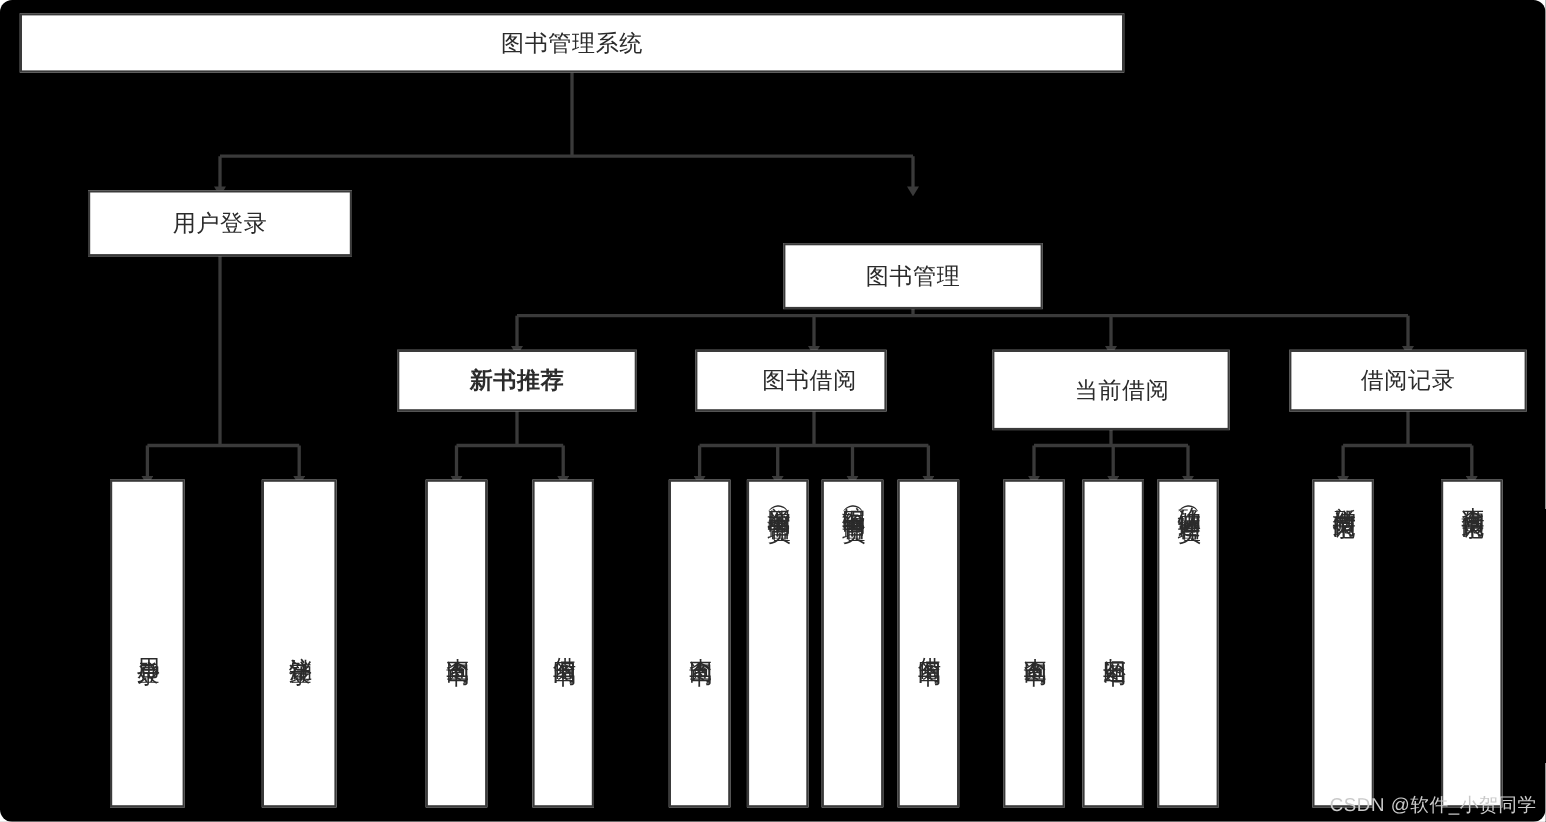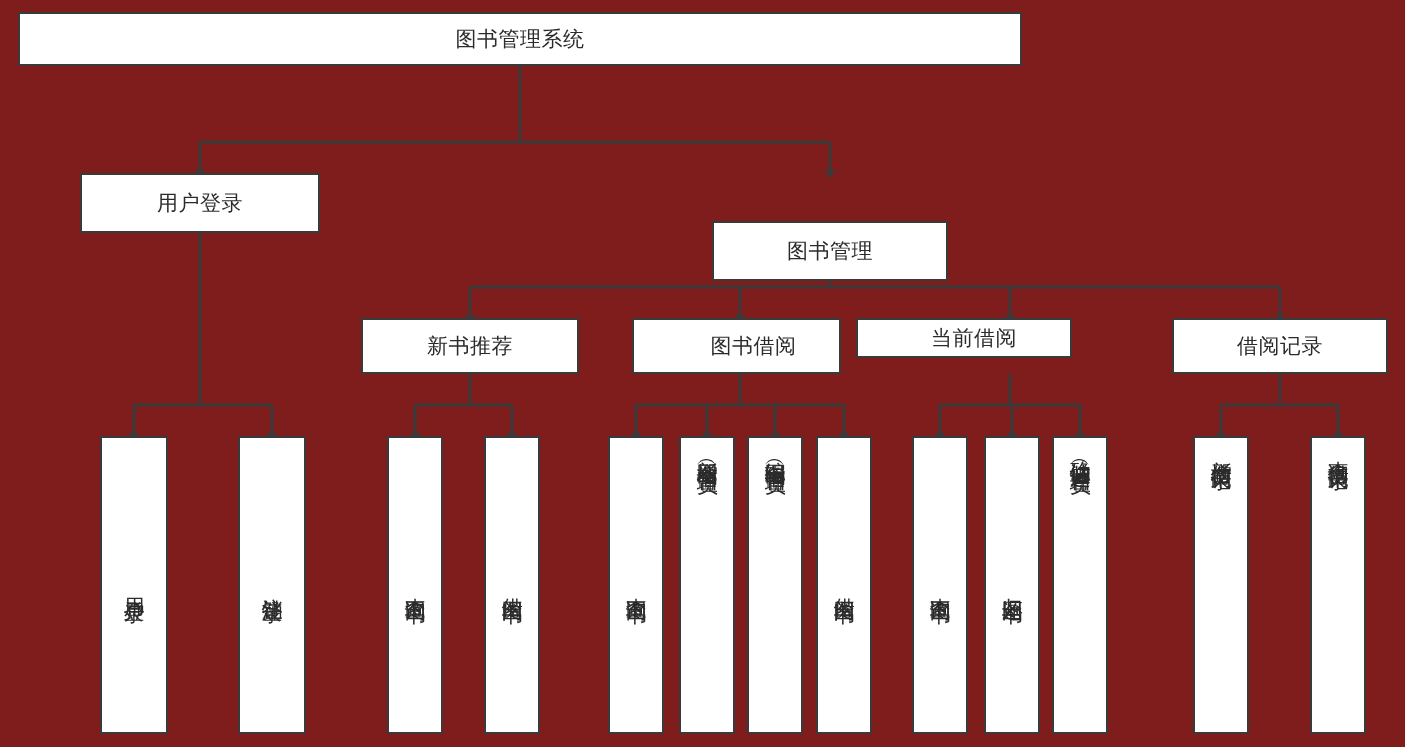--- a/index.html
+++ b/index.html
@@ -7,22 +7,23 @@
     padding: 0;
     background: #ffffff;
   }
   body {
     font-family: "Liberation Sans", "DejaVu Sans", sans-serif;
   }
   #canvas {
     position: relative;
     width: 1405px;
     height: 747px;
-    background: #7f1d1d;
+    background: #000000;
     overflow: hidden;
+    border-radius: 11px;
   }
   #edges {
     position: absolute;
     left: 0;
     top: 0;
     width: 1405px;
     height: 747px;
     pointer-events: none;
   }
   .node {
@@ -116,27 +117,27 @@
   <div id="nodes-layer">
       <div class="node horiz" style="left: 18px; top: 12px; width: 1004px; height: 54px;">
         <span>图书管理系统</span>
       </div>
       <div class="node horiz" style="left: 80px; top: 173px; width: 240px; height: 60px;">
         <span>用户登录</span>
       </div>
       <div class="node horiz" style="left: 712px; top: 173px; width: 236px; height: 60px; margin-top: 48px;">
         <span>图书管理</span>
       </div>
-      <div class="node horiz" style="left: 361px; top: 318px; width: 218px; height: 56px;">
+      <div class="node horiz" style="left: 361px; top: 318px; width: 218px; height: 56px; font-weight: bold;">
         <span>新书推荐</span>
       </div>
-      <div class="node horiz" style="left: 632px; top: 318px; width: 209px; height: 56px; padding-left: 34px;">
+      <div class="node horiz" style="left: 632px; top: 318px; width: 174px; height: 56px; padding-left: 34px;">
         <span>图书借阅</span>
       </div>
-      <div class="node horiz" style="left: 856px; top: 318px; width: 216px; height: 40px; padding-left: 20px;">
+      <div class="node horiz" style="left: 902px; top: 318px; width: 216px; height: 73px; padding-left: 20px;">
         <span>当前借阅</span>
       </div>
       <div class="node horiz" style="left: 1172px; top: 318px; width: 216px; height: 56px; text-align: right;">
         <span>借阅记录</span>
       </div>
       <div class="node vert centered" style="left: 100px; top: 436px; width: 68px; height: 298px;">
         <span class="vtext">用户登录</span>
       </div>
       <div class="node vert centered" style="left: 238px; top: 436px; width: 68px; height: 298px;">
         <span class="vtext">注销登录</span>
@@ -169,13 +170,14 @@
         <span class="vtext">确认归还（管理员）</span>
       </div>
       <div class="node vert" style="left: 1193px; top: 436px; width: 56px; height: 298px;">
         <span class="vtext">新增借阅记录</span>
       </div>
       <div class="node vert" style="left: 1310px; top: 436px; width: 56px; height: 298px;">
         <span class="vtext">查询借阅记录</span>
       </div>
     </div>
 
+  <div class="watermark">CSDN @软件_小贺同学</div>
 </div>
 
 </body></html>

